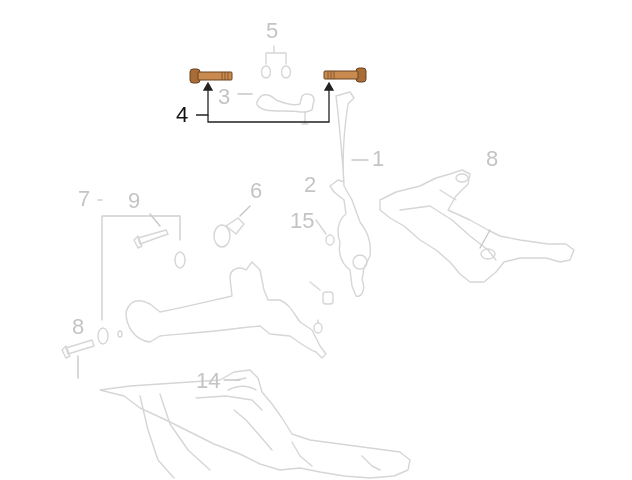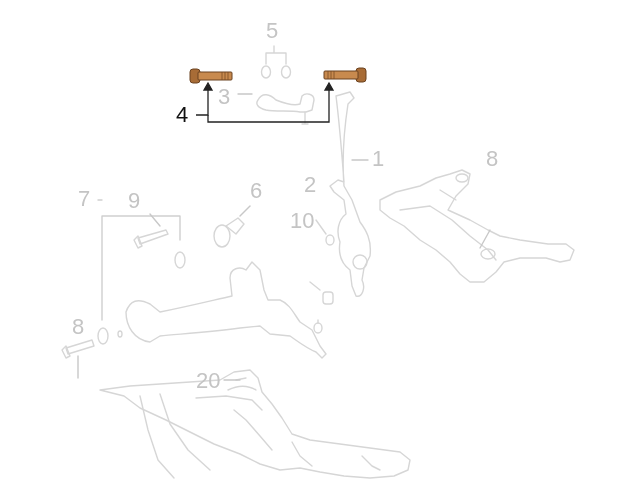--- a/index.html
+++ b/index.html
@@ -118,17 +118,17 @@
 
 <span class="callout" style="left:266px; top:20px;">5</span>
 <span class="callout" style="left:218px; top:86px;">3</span>
 <span class="callout active" style="left:176px; top:104px;">4</span>
 <span class="callout" style="left:372px; top:148px;">1</span>
 <span class="callout" style="left:486px; top:148px;">8</span>
 <span class="callout" style="left:304px; top:174px;">2</span>
 <span class="callout" style="left:250px; top:180px;">6</span>
 <span class="callout" style="left:78px; top:188px;">7</span>
 <span class="callout" style="left:128px; top:190px;">9</span>
-<span class="callout" style="left:290px; top:210px;">10</span>
+<span class="callout" style="left:290px; top:210px;">15</span>
 <span class="callout" style="left:72px; top:316px;">8</span>
-<span class="callout" style="left:196px; top:370px;">20</span>
+<span class="callout" style="left:196px; top:370px;">14</span>
 
 </div>
 
 </body></html>

